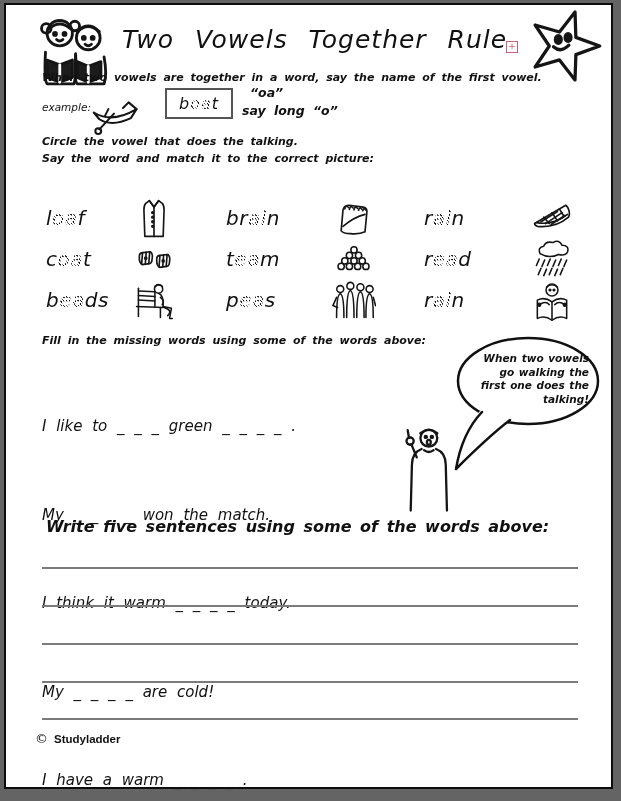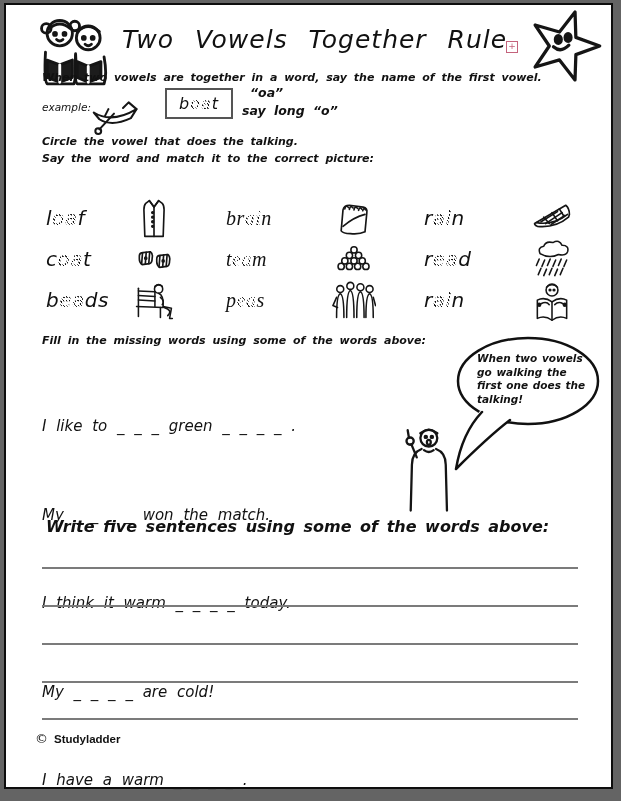--- a/index.html
+++ b/index.html
@@ -48,26 +48,26 @@
     font-size:20px;font-style:italic;letter-spacing:.5px;white-space:nowrap;
   }
   .vw{color:#222;}
   @supports (-webkit-background-clip: text){
     .vw{
       background-image:repeating-linear-gradient(55deg,#111 0 1px,rgba(0,0,0,0) 1px 2.4px);
       -webkit-background-clip:text;background-clip:text;color:transparent;
     }
   }
   .gi{position:absolute;width:56px;height:44px;top:-1px;}
-  .c-w1{left:0;} .c-i1{left:80px;} .c-w2{left:180px;font-family:Liberation Serif, serif;} .c-i2{left:280px;} .c-w3{left:378px;} .c-i3{left:478px;}
+  .c-w1{left:0;} .c-i1{left:80px;} .c-w2{left:180px;} .c-i2{left:280px;} .c-w3{left:378px;} .c-i3{left:478px;}
   
   .fill-heading{left:36px;top:329px;font-size:11px;font-weight:bold;font-style:italic;word-spacing:3px;}
   .sentences{left:36px;top:348px;font-size:15px;font-style:italic;line-height:29.5px;word-spacing:5px;white-space:pre;}
   
-  .bubble{left:446px;top:330px;width:152px;height:146px;}
+  .bubble{left:446px;top:330px;width:152px;height:146px;text-align:right;}
   .bubble svg{position:absolute;left:0;top:0;width:152px;height:146px;}
   .bubble-text{
     position:absolute;left:25px;top:17px;width:112px;
     font-size:10.5px;font-weight:bold;font-style:italic;line-height:13.5px;word-spacing:1px;
   }
   .person-svg{left:389px;top:421px;width:58px;height:87px;}
   
   .write-heading{left:40px;top:512px;font-size:16px;font-weight:bold;font-style:italic;word-spacing:3px;}
   .wline{left:36px;width:536px;height:2px;background:#7b7b7b;}
   

